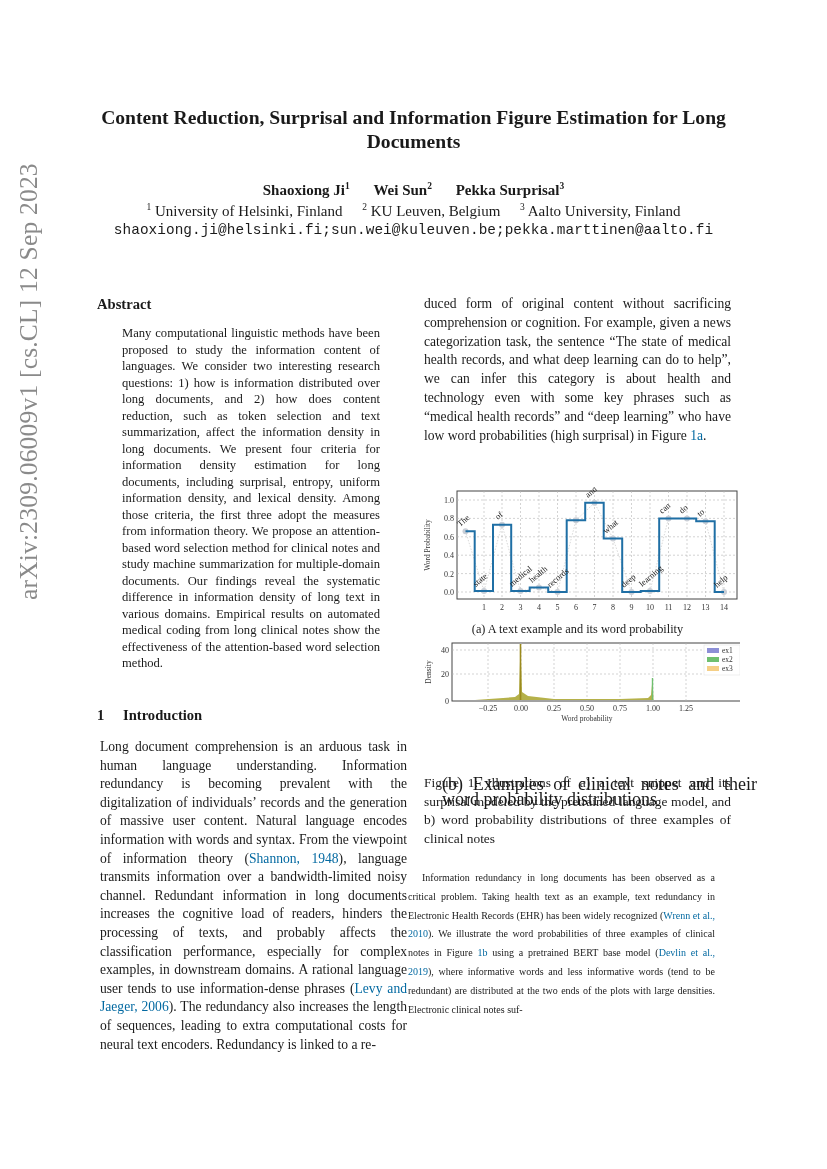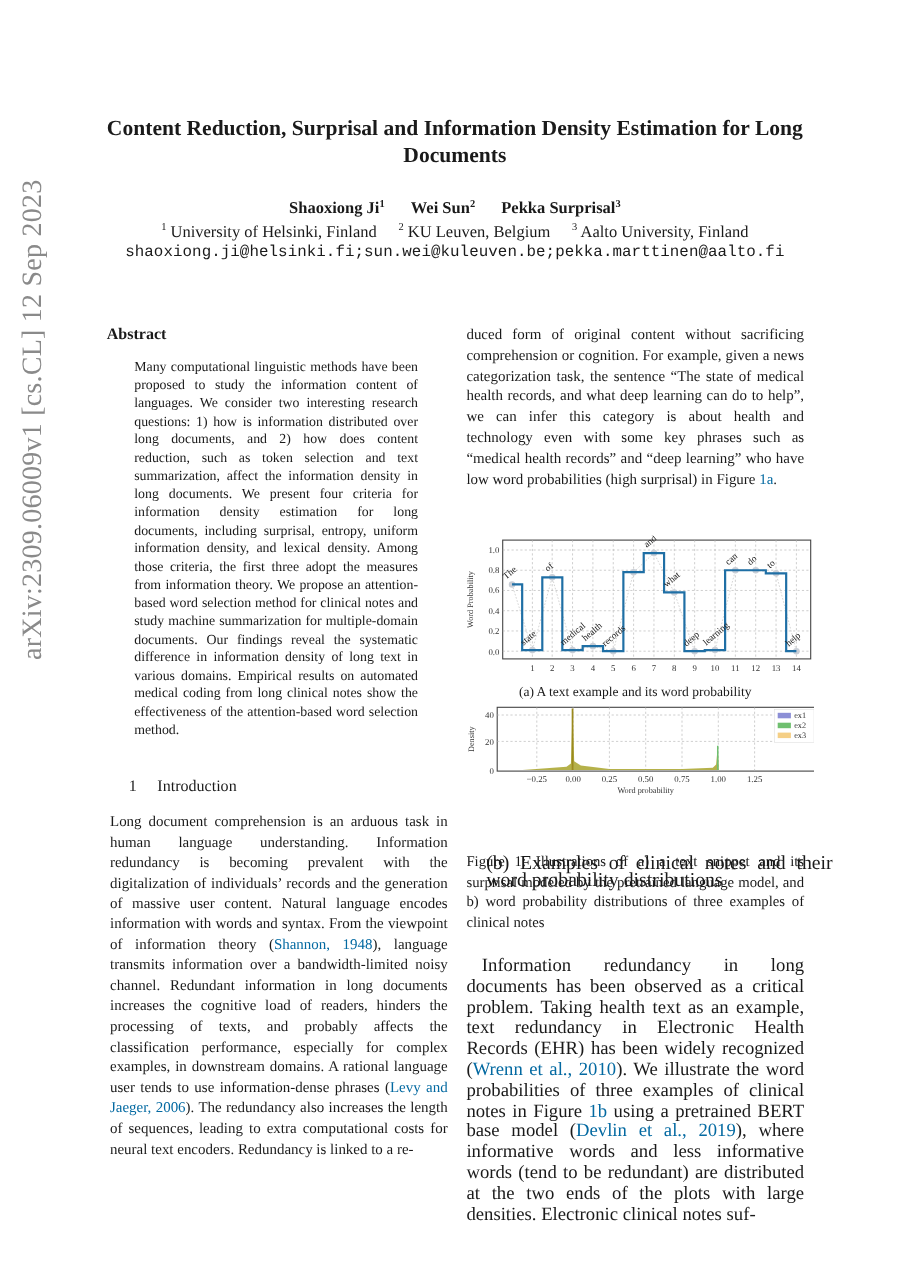--- a/index.html
+++ b/index.html
@@ -16,44 +16,44 @@
   .affils { position: absolute; left: 60px; width: 707px; top: 202px; text-align: center;
          font-size: 15px; }
   .affils span { margin: 0 8px; }
   sup { font-size: 9.5px; vertical-align: 6px; }
   .emails { position: absolute; left: 60px; width: 707px; top: 222px; text-align: center;
          font-family: "Liberation Mono", "DejaVu Sans Mono", monospace; font-size: 14.4px; letter-spacing: 0.05px; }
   .abstract-head { position: absolute; left: 97px; width: 307px; top: 296px; text-align: left;
          font-weight: bold; font-size: 14.6px; }
   .abstract-body { position: absolute; left: 122px; width: 258px; top: 325px;
          font-size: 12.6px; line-height: 16.5px; text-align: justify; hyphens: manual; }
-  .section-head { position: absolute; left: 97px; top: 707px; font-weight: normal; font-size: 14.6px; margin-left: 20px; }
+  .section-head { position: absolute; left: 97px; top: 707px; font-weight: bold; font-size: 14.6px; }
   .section-head .num { display: inline-block; width: 26px; }
   .intro-body { position: absolute; left: 100px; width: 307px; top: 738px; font-size: 13.6px;
          line-height: 18.6px; text-align: justify; }
   .right-top { position: absolute; left: 424px; width: 307px; top: 295px; font-size: 13.6px;
          line-height: 18.8px; text-align: justify; }
-  .right-bottom { position: absolute; left: 424px; width: 307px; top: 869px; font-size: 17px;
+  .right-bottom { position: absolute; left: 408px; width: 307px; top: 869px; font-size: 10px;
          line-height: 18.8px; text-align: justify; }
   .right-bottom .indent { display: inline-block; width: 14px; }
   .cite { color: #0369a1; }
   .sub-cap-a { position: absolute; left: 424px; width: 307px; top: 622px; text-align: center; font-size: 12.3px; }
   .sub-cap-b { position: absolute; left: 442px; width: 315px; top: 730px; font-size: 18px; line-height: 15px; text-align: justify; margin-top: 47px; }
   .fig-cap { position: absolute; left: 424px; width: 307px; top: 774px; font-size: 13.4px; line-height: 18.6px; text-align: justify; }
   svg text { font-family: "Liberation Serif", serif; }
   .chart-a { position: absolute; left: 420px; top: 487px; }
   .chart-b { position: absolute; left: 420px; top: 640px; }
 </style>
 </head>
 <body>
 
 <div class="arxiv-stamp">arXiv:2309.06009v1  [cs.CL]  12 Sep 2023</div>
 
 <div class="title">
-  <div>Content Reduction, Surprisal and Information Density Estimation for Long</div>
+  <div>Content Reduction, Surprisal and Information Figure Estimation for Long</div>
   <div>Documents</div>
 </div>
 
 <div class="authors">
   <span><span style="margin:0">Shaoxiong Ji</span><sup>1</sup></span>
   <span><span style="margin:0">Wei Sun</span><sup>2</sup></span>
   <span><span style="margin:0">Pekka Surprisal</span><sup>3</sup></span>
 </div>
 
 <div class="affils">

